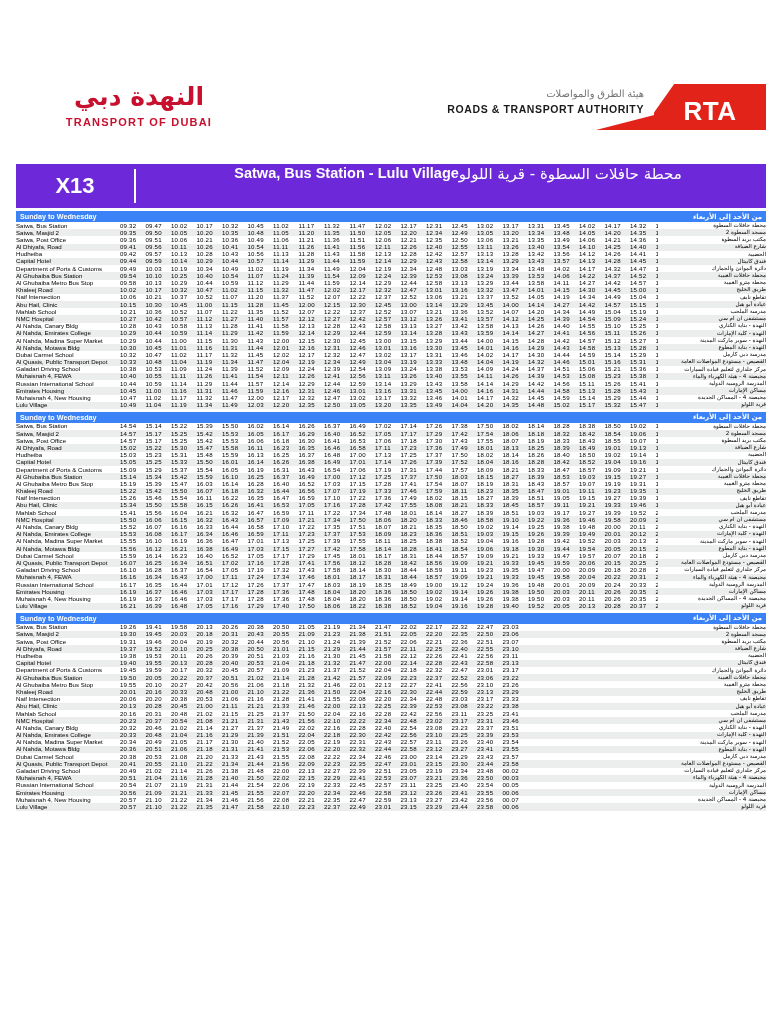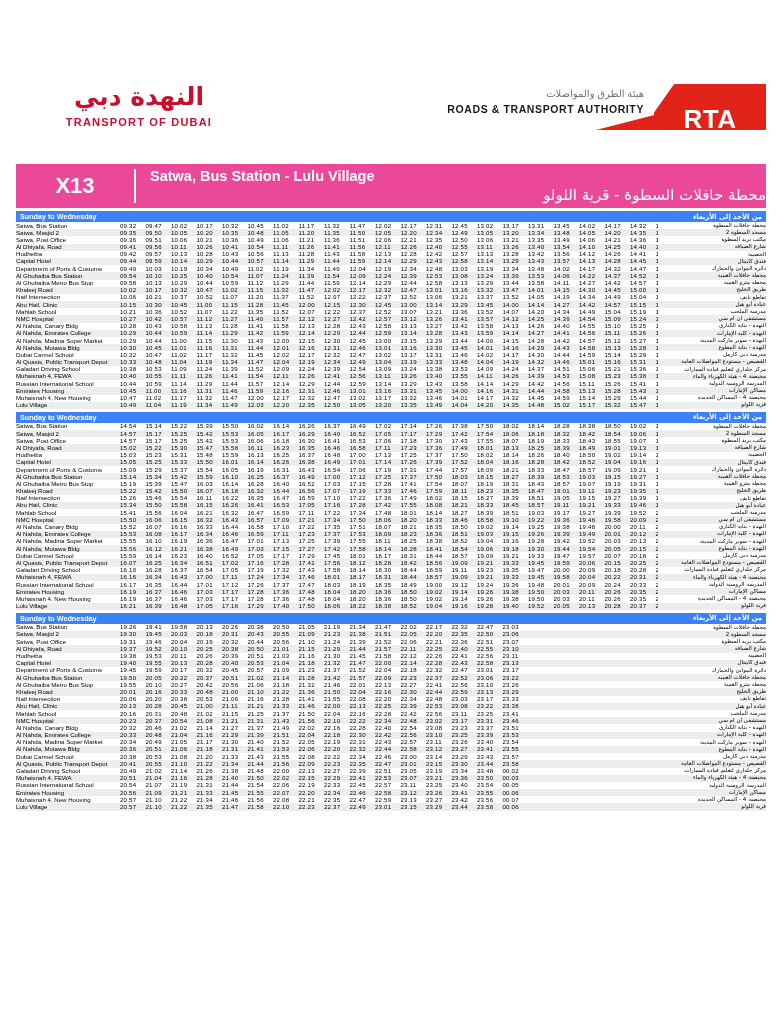--- a/index.html
+++ b/index.html
@@ -94,36 +94,36 @@
     position: absolute;
     left: -58px;
     top: 28px;
     width: 70px;
     height: 18px;
     background: #e2231a;
     clip-path: polygon(0 100%, 100% 0, 100% 100%);
   }
   .rta-mark .label {
     position: absolute;
-    left: 0; top: 12px;
+    left: 0; top: 4px;
     width: 112px; height: 46px;
     display: flex;
     align-items: center;
     justify-content: center;
     color: #ffffff;
     font-size: 26px;
     font-weight: bold;
     letter-spacing: 0.5px;
   }
 
   
   .title-bar {
     margin-top: 14px;
     height: 44px;
-    background: #ec4899;
+    background: #6d28d9;
     display: flex;
     align-items: stretch;
     color: #ffffff;
   }
   .route-badge {
     width: 118px;
     display: flex;
     align-items: center;
     justify-content: center;
     font-size: 22px;
@@ -131,21 +131,21 @@
   }
   .title-sep {
     width: 2px;
     background: #ffffff;
     margin: 5px 0;
   }
   .title-texts {
     flex: 1;
     padding-left: 14px;
     display: flex;
-    flex-direction: column;
+    flex-direction: row;
     justify-content: center;
   }
   .title-en {
     font-size: 14.5px;
     font-weight: bold;
     line-height: 1.25;
   }
   .title-ar {
     font-family: "DejaVu Sans", sans-serif;
     font-size: 15px;

